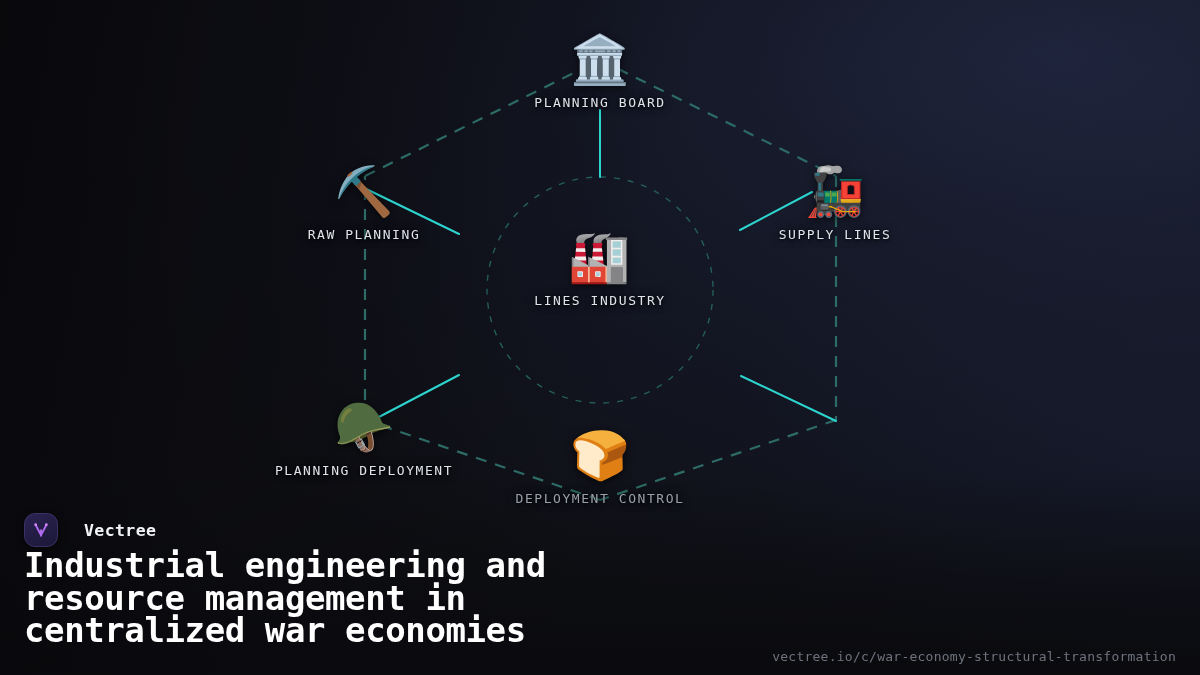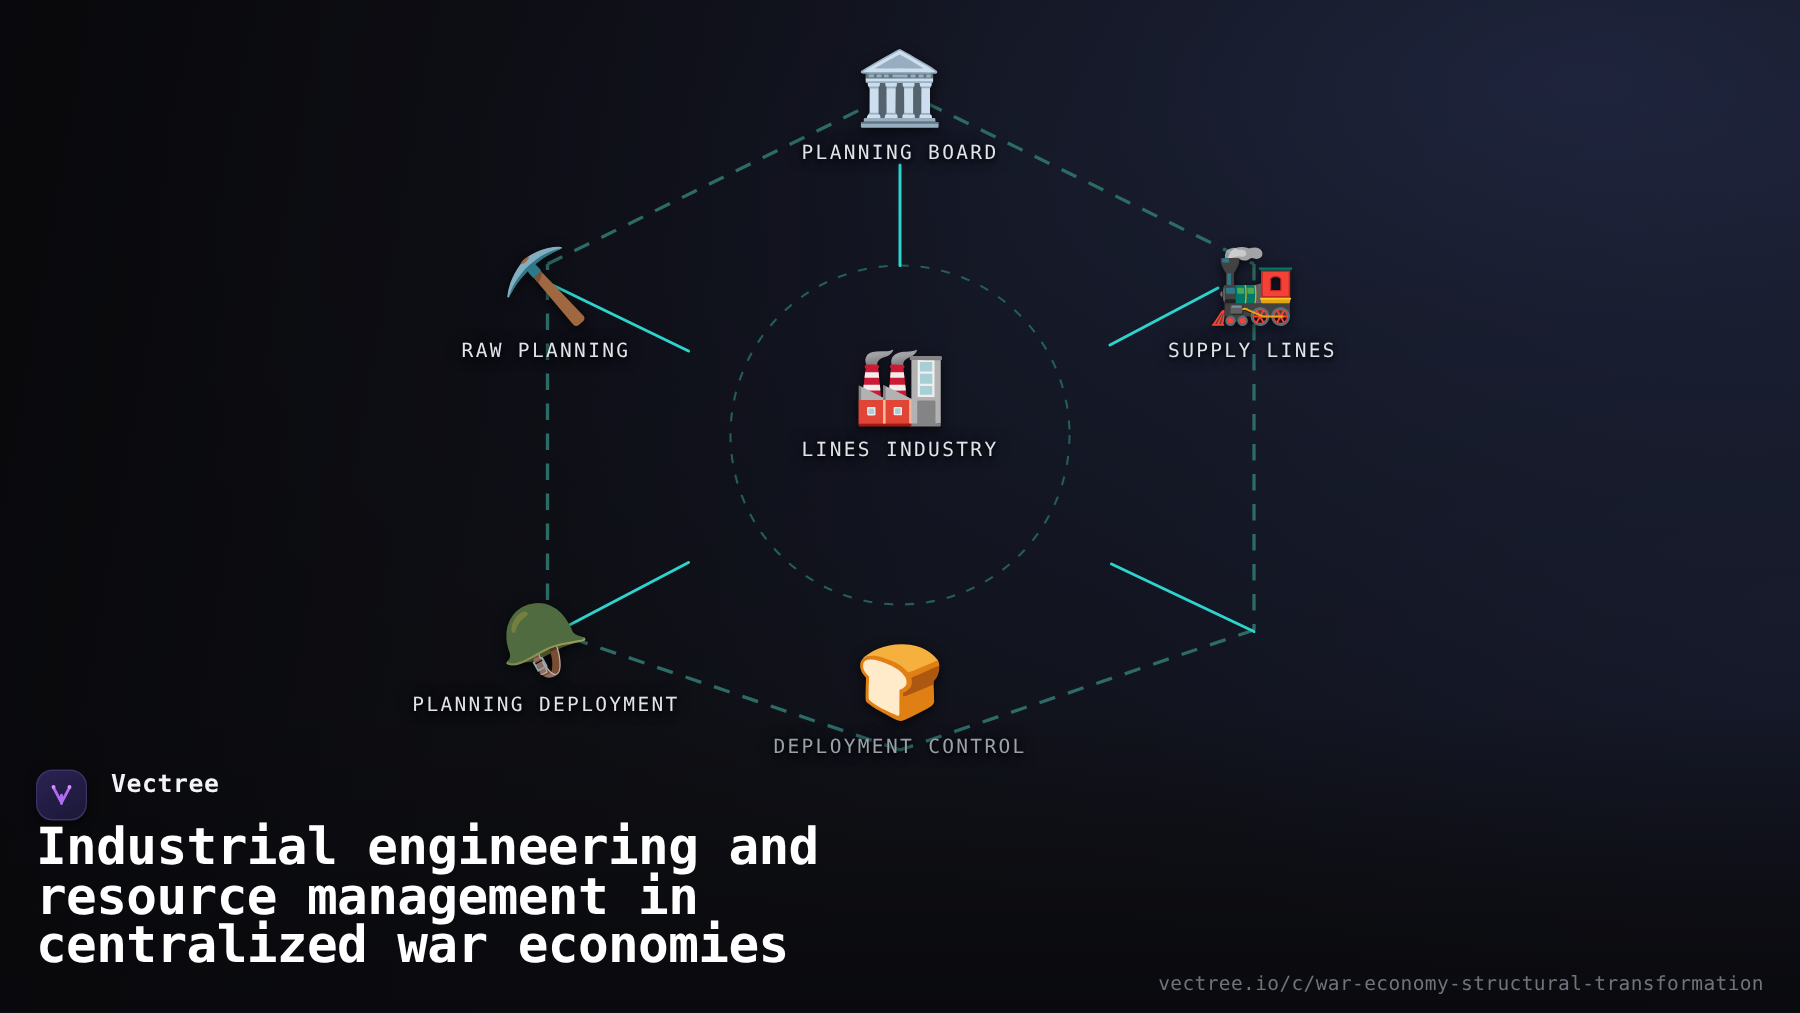--- a/index.html
+++ b/index.html
@@ -82,22 +82,22 @@
   #footer {
     position: absolute;
     left: 0; right: 0; bottom: 0;
     height: 172px;
   }
   #brand {
     position: absolute;
     left: 24px;
     top: 10px;
     display: flex;
-    align-items: flex-start;
-    gap: 16px;
+    align-items: center;
+    gap: 26px;
   }
   #brand-mark {
     width: 34px;
     height: 34px;
     border-radius: 11px;
     background: linear-gradient(150deg, #2b2352 0%, #231d45 48%, #1b1838 100%);
     border: 1px solid #3a3166;
     display: flex;
     align-items: center;
     justify-content: center;

